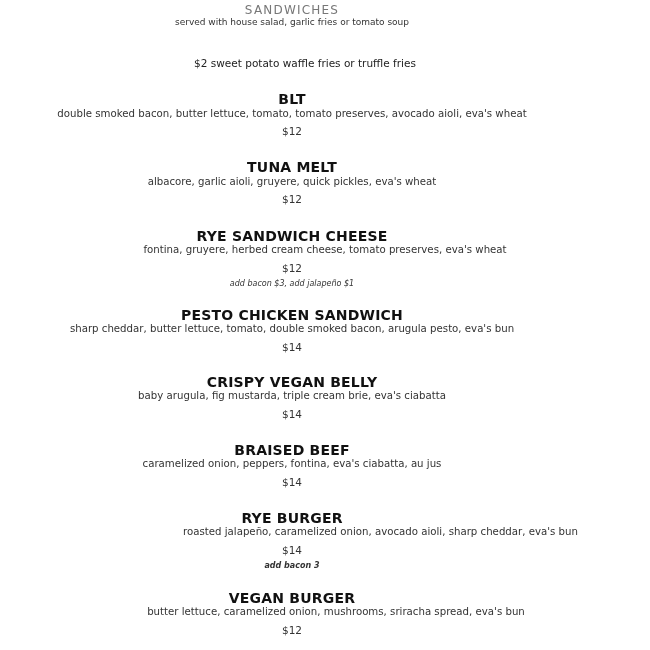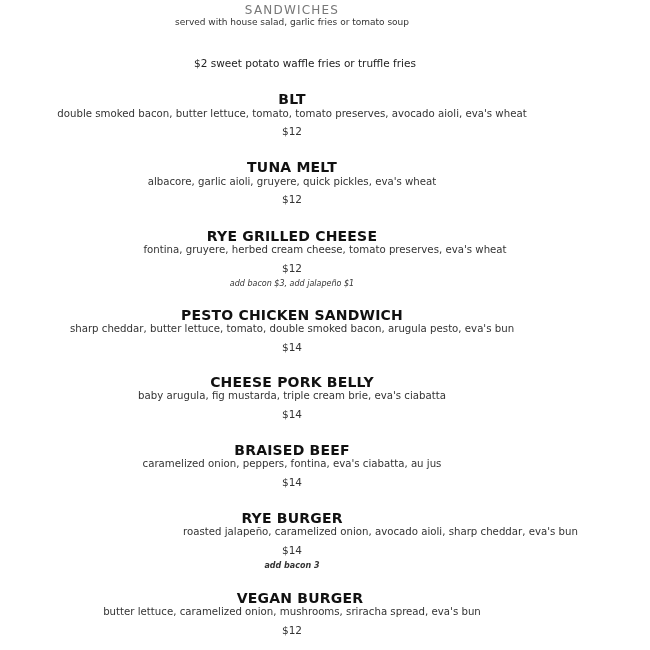--- a/index.html
+++ b/index.html
@@ -23,38 +23,38 @@
   <div class="abs note" style="top:57px;">$2 sweet potato waffle fries or truffle fries</div>
 
   <div class="abs name" style="top:91px;">BLT</div>
   <div class="abs desc" style="top:108px;">double smoked bacon, butter lettuce, tomato, tomato preserves, avocado aioli, eva's wheat</div>
   <div class="abs price" style="top:125px;">$12</div>
 
   <div class="abs name" style="top:159px;">TUNA MELT</div>
   <div class="abs desc" style="top:176px;">albacore, garlic aioli, gruyere, quick pickles, eva's wheat</div>
   <div class="abs price" style="top:193px;">$12</div>
 
-  <div class="abs name" style="top:228px;">RYE GRILLED CHEESE</div>
+  <div class="abs name" style="top:228px;">RYE SANDWICH CHEESE</div>
   <div class="abs desc" style="top:244px;padding-left:33px;">fontina, gruyere, herbed cream cheese, tomato preserves, eva's wheat</div>
   <div class="abs price" style="top:262px;">$12</div>
   <div class="abs addon" style="top:279px;">add bacon $3, add jalapeño $1</div>
 
   <div class="abs name" style="top:307px;">PESTO CHICKEN SANDWICH</div>
   <div class="abs desc" style="top:323px;">sharp cheddar, butter lettuce, tomato, double smoked bacon, arugula pesto, eva's bun</div>
   <div class="abs price" style="top:341px;">$14</div>
 
-  <div class="abs name" style="top:374px;">CHEESE PORK BELLY</div>
+  <div class="abs name" style="top:374px;">CRISPY VEGAN BELLY</div>
   <div class="abs desc" style="top:390px;">baby arugula, fig mustarda, triple cream brie, eva's ciabatta</div>
   <div class="abs price" style="top:408px;">$14</div>
 
   <div class="abs name" style="top:442px;">BRAISED BEEF</div>
   <div class="abs desc" style="top:458px;">caramelized onion, peppers, fontina, eva's ciabatta, au jus</div>
   <div class="abs price" style="top:476px;">$14</div>
 
   <div class="abs name" style="top:510px;">RYE BURGER</div>
   <div class="abs desc" style="top:526px;text-align:right;">roasted jalapeño, caramelized onion, avocado aioli, sharp cheddar, eva's bun</div>
   <div class="abs price" style="top:544px;">$14</div>
   <div class="abs addon" style="top:561px;font-weight:bold;">add bacon 3</div>
 
-  <div class="abs name" style="top:590px;margin-left:8px;">VEGAN BURGER</div>
-  <div class="abs desc" style="top:606px;">butter lettuce, caramelized onion, mushrooms, sriracha spread, eva's bun</div>
+  <div class="abs name" style="top:590px;">VEGAN BURGER</div>
+  <div class="abs desc" style="top:606px;margin-left:44px;">butter lettuce, caramelized onion, mushrooms, sriracha spread, eva's bun</div>
   <div class="abs price" style="top:624px;">$12</div>
 </div>
 
 </body></html>

